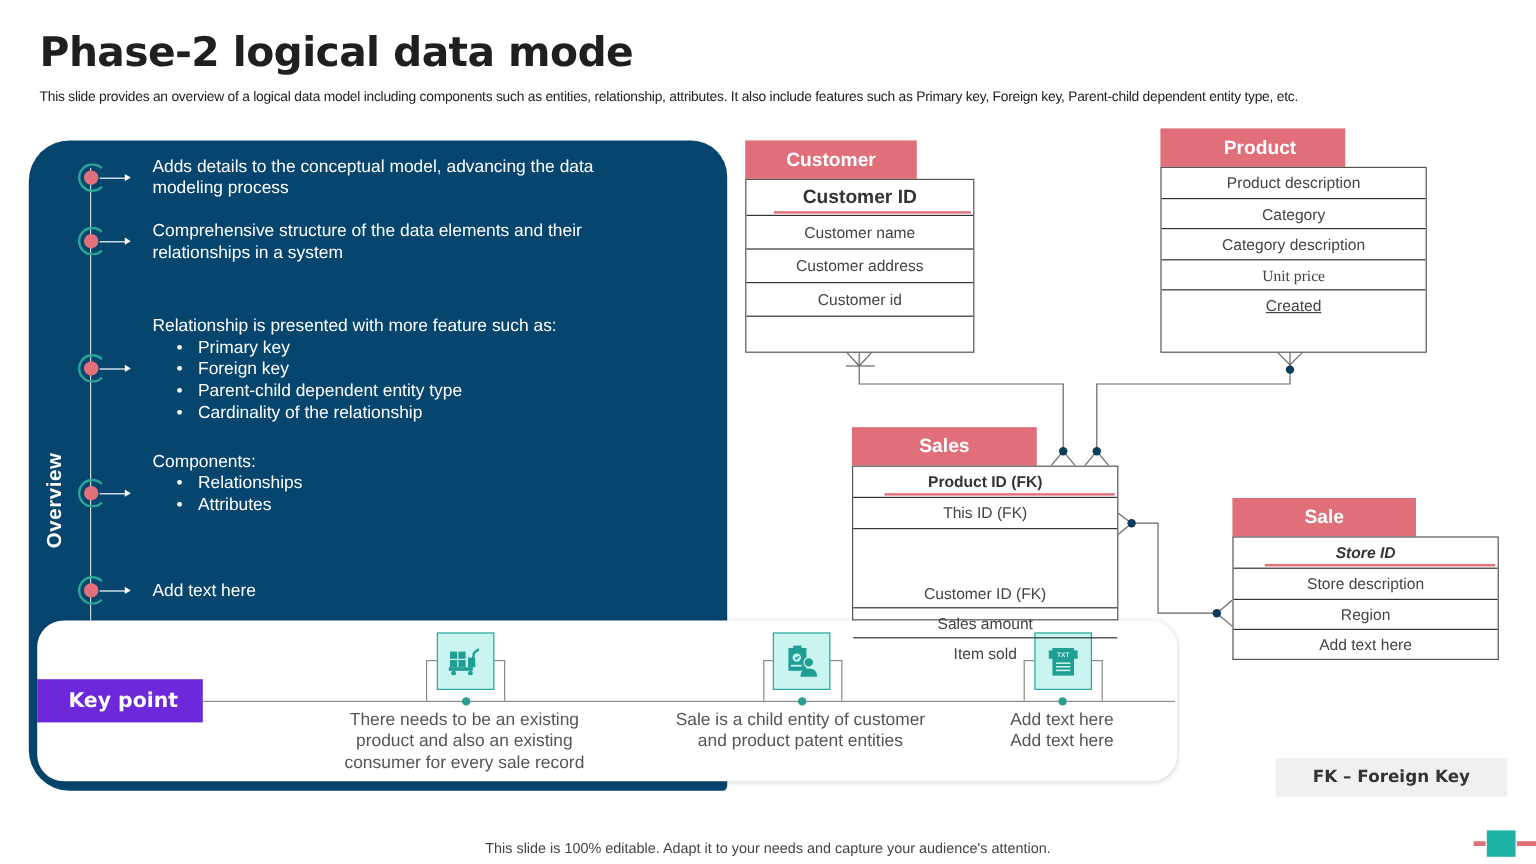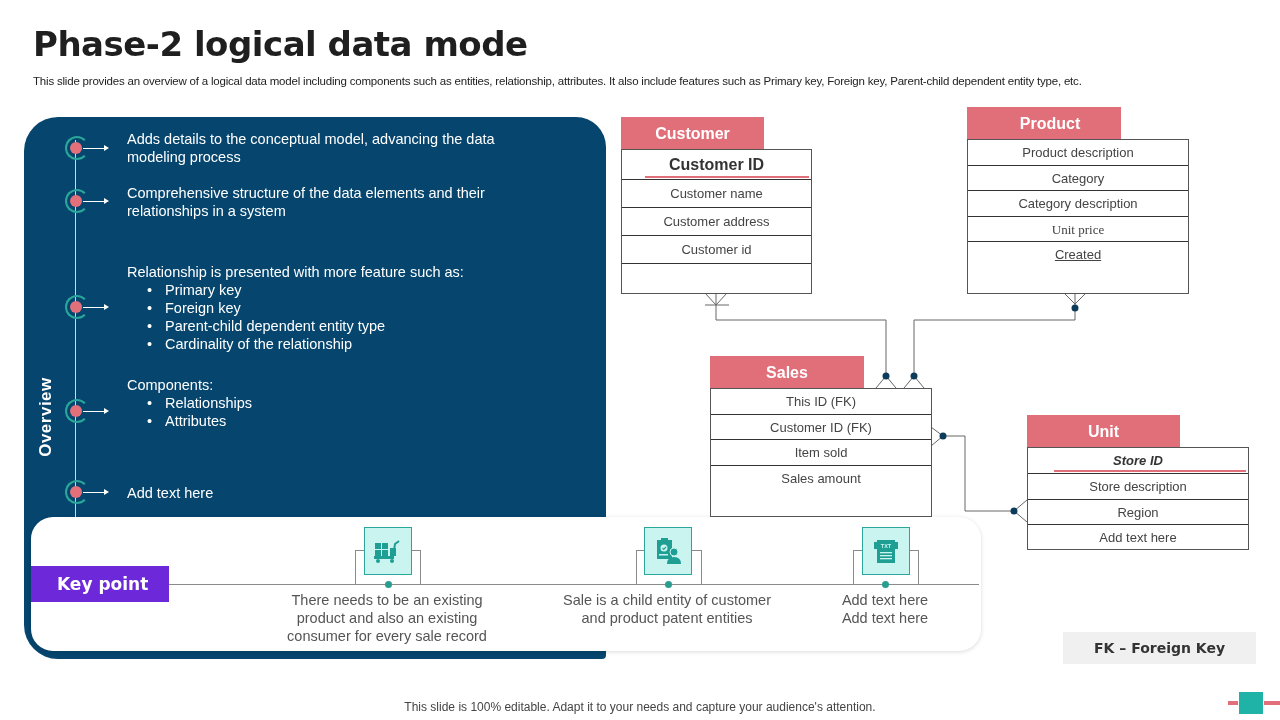--- a/index.html
+++ b/index.html
@@ -207,27 +207,28 @@
 <div class="entity-table" style="left:967px;top:139px;width:222px;height:155px;">
   <div class="entity-row" style="height:25.5px;line-height:25.5px;">Product description</div>
   <div class="entity-row" style="height:25.5px;line-height:25.5px;">Category</div>
   <div class="entity-row" style="height:25.5px;line-height:25.5px;">Category description</div>
   <div class="entity-row" style="height:25.5px;line-height:25.5px;font-family:Liberation Serif, serif;">Unit price</div>
   <div class="entity-row" style="height:25px;line-height:25px;text-decoration:underline;">Created</div>
 </div>
 
 <div class="entity-head" style="left:710px;top:356px;width:154px;height:33px;line-height:33px;">Sales</div>
 <div class="entity-table" style="left:710px;top:388px;width:222px;height:129px;">
+  <div class="entity-row pk" style="height:26px;line-height:26px;">Product ID (FK)</div>
   <div class="entity-row" style="height:25.5px;line-height:25.5px;">This ID (FK)</div>
-  <div class="entity-row" style="height:25.5px;line-height:25.5px;">Customer  ID (FK)</div>
+  <div class="entity-row" style="height:25.5px;line-height:25.5px;margin-top:41px;">Customer  ID (FK)</div>
+  <div class="entity-row" style="height:25px;line-height:25px;">Sales amount</div>
   <div class="entity-row" style="height:25.5px;line-height:25.5px;">Item sold</div>
-  <div class="entity-row" style="height:25px;line-height:25px;">Sales amount</div>
-</div>
-
-<div class="entity-head" style="left:1027px;top:415px;width:153px;height:33px;line-height:33px;">Unit</div>
+</div>
+
+<div class="entity-head" style="left:1027px;top:415px;width:153px;height:33px;line-height:33px;">Sale</div>
 <div class="entity-table" style="left:1027px;top:447px;width:222px;height:103px;">
   <div class="entity-row pk" style="height:26px;line-height:26px;font-style:italic;">Store ID</div>
   <div class="entity-row" style="height:25.5px;line-height:25.5px;">Store description</div>
   <div class="entity-row" style="height:25.5px;line-height:25.5px;">Region</div>
   <div class="entity-row" style="height:25px;line-height:25px;">Add text here</div>
 </div>
 
 <div class="fk-legend">FK – Foreign Key</div>
 
 <div class="footer">This slide is 100% editable. Adapt it to your needs and capture your audience's attention.</div>

